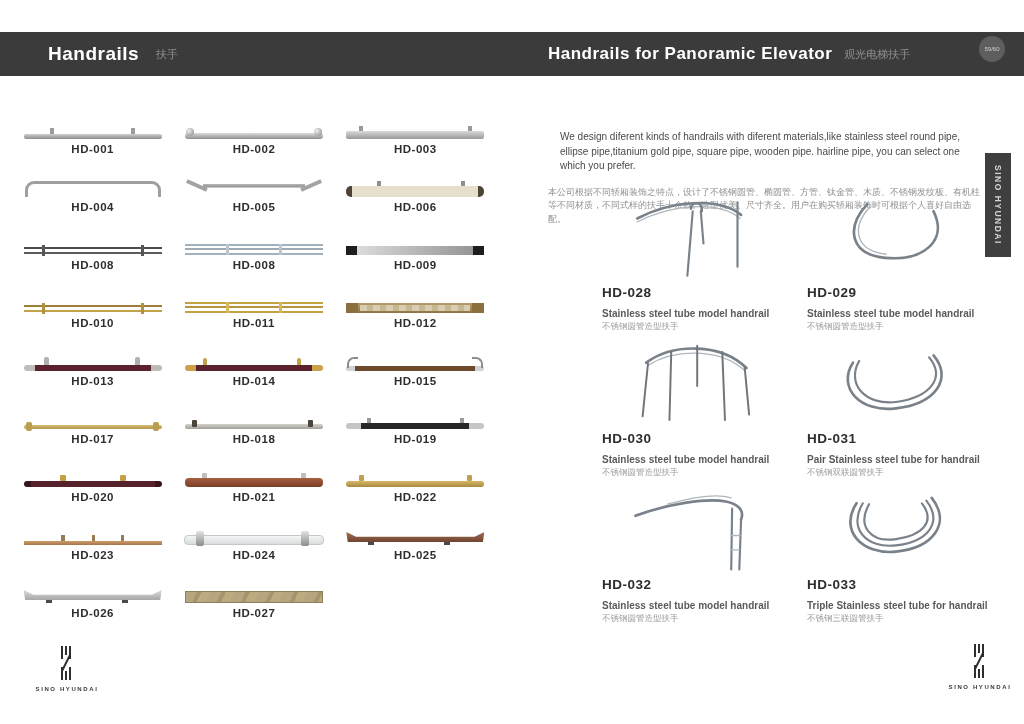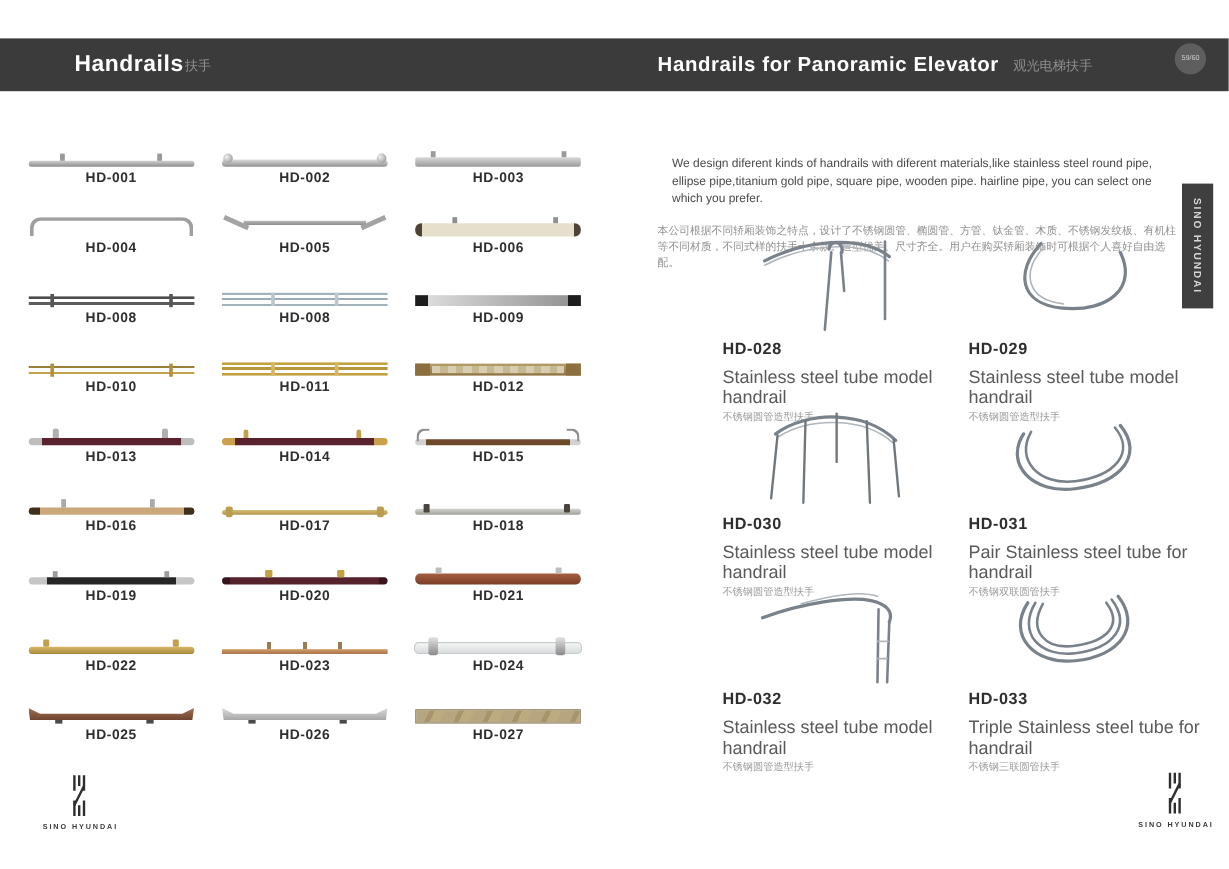--- a/index.html
+++ b/index.html
@@ -2,21 +2,21 @@
 <html><head>
 <meta charset="utf-8">
 <style>
   html,body{margin:0;padding:0;background:#fff;}
   body{width:1024px;height:724px;position:relative;overflow:hidden;
        font-family:"Liberation Sans","DejaVu Sans",sans-serif;color:#333;}
   .page{position:absolute;inset:0;background:#fff;}
 
   
   .header{position:absolute;left:0;top:32px;width:1024px;height:44px;background:#3b3b3c;}
-  .h-left{position:absolute;left:62px;top:0;height:44px;display:flex;align-items:center;gap:1px;text-align:right;}
+  .h-left{position:absolute;left:48px;top:0;height:44px;display:flex;align-items:center;gap:17px;text-align:right;}
   .h-right{position:absolute;left:548px;top:0;height:44px;display:flex;align-items:center;gap:12px;}
   .h-title{color:#fff;font-size:19px;font-weight:bold;letter-spacing:.5px;}
   .h-title2{color:#fff;font-size:17px;font-weight:bold;letter-spacing:.5px;}
   .h-sub{color:#8f8f8f;font-size:11px;}
   .badge{position:absolute;left:979px;top:4px;width:26px;height:26px;border-radius:50%;
          background:#5e5e5e;color:#cfcfcf;font-size:6px;display:flex;align-items:center;justify-content:center;}
 
   
   .left-grid{position:absolute;left:12px;top:102px;width:484px;
              display:grid;grid-template-columns:repeat(3,1fr);grid-auto-rows:58px;}
@@ -146,21 +146,21 @@
   
   .right-sec{position:absolute;left:548px;top:118px;width:436px;}
   .intro-en{margin:12px;font-size:10px;line-height:1.45;color:#4a4a4a;}
   .intro-zh{margin:11px 0 0 0;font-size:9px;line-height:1.55;color:#919191;}
   .right-grid{position:absolute;left:42px;top:69px;width:420px;
       display:grid;grid-template-columns:205px 205px;grid-auto-rows:146px;}
   .rcell{display:flex;flex-direction:column;padding-left:12px;box-sizing:border-box;}
   .rimg{height:96px;display:flex;align-items:center;justify-content:center;}
   .rimg svg{width:150px;height:94px;}
   .rlabel{font-size:13.5px;font-weight:bold;color:#2e2e2e;letter-spacing:.5px;margin-top:2px;}
-  .rdesc-en{font-size:15px;font-weight:normal;color:#5a5a5a;margin-top:8px;}
+  .rdesc-en{font-size:10px;font-weight:bold;color:#5a5a5a;margin-top:8px;}
   .rdesc-zh{font-size:8.5px;color:#9a9a9a;margin-top:2px;}
   .shape path{fill:none;stroke-linecap:round;}
   .t2{stroke:#79828a;stroke-width:3;}
   .t2b{stroke:#79828a;stroke-width:2.4;}
   .t1{stroke:#aeb6bc;stroke-width:1.5;}
   .tleg{stroke:#6f767c;stroke-width:2.2;}
 
   
   .side-tab{position:absolute;left:985px;top:153px;width:26px;height:104px;background:#3f3f40;
       display:flex;align-items:center;justify-content:center;}
@@ -274,26 +274,20 @@
         <div class="plabel">HD-014</div>
       </div>
       <div class="cell">
         <div class="imgbox">
           <div class="bar brown-hooks"></div>
         </div>
         <div class="plabel">HD-015</div>
       </div>
       <div class="cell">
         <div class="imgbox">
-          <div class="bar tan-rod"></div>
-        </div>
-        <div class="plabel">HD-016</div>
-      </div>
-      <div class="cell">
-        <div class="imgbox">
           <div class="bar thin-gold"></div>
         </div>
         <div class="plabel">HD-017</div>
       </div>
       <div class="cell">
         <div class="imgbox">
           <div class="bar silver-rod"></div>
         </div>
         <div class="plabel">HD-018</div>
       </div>

